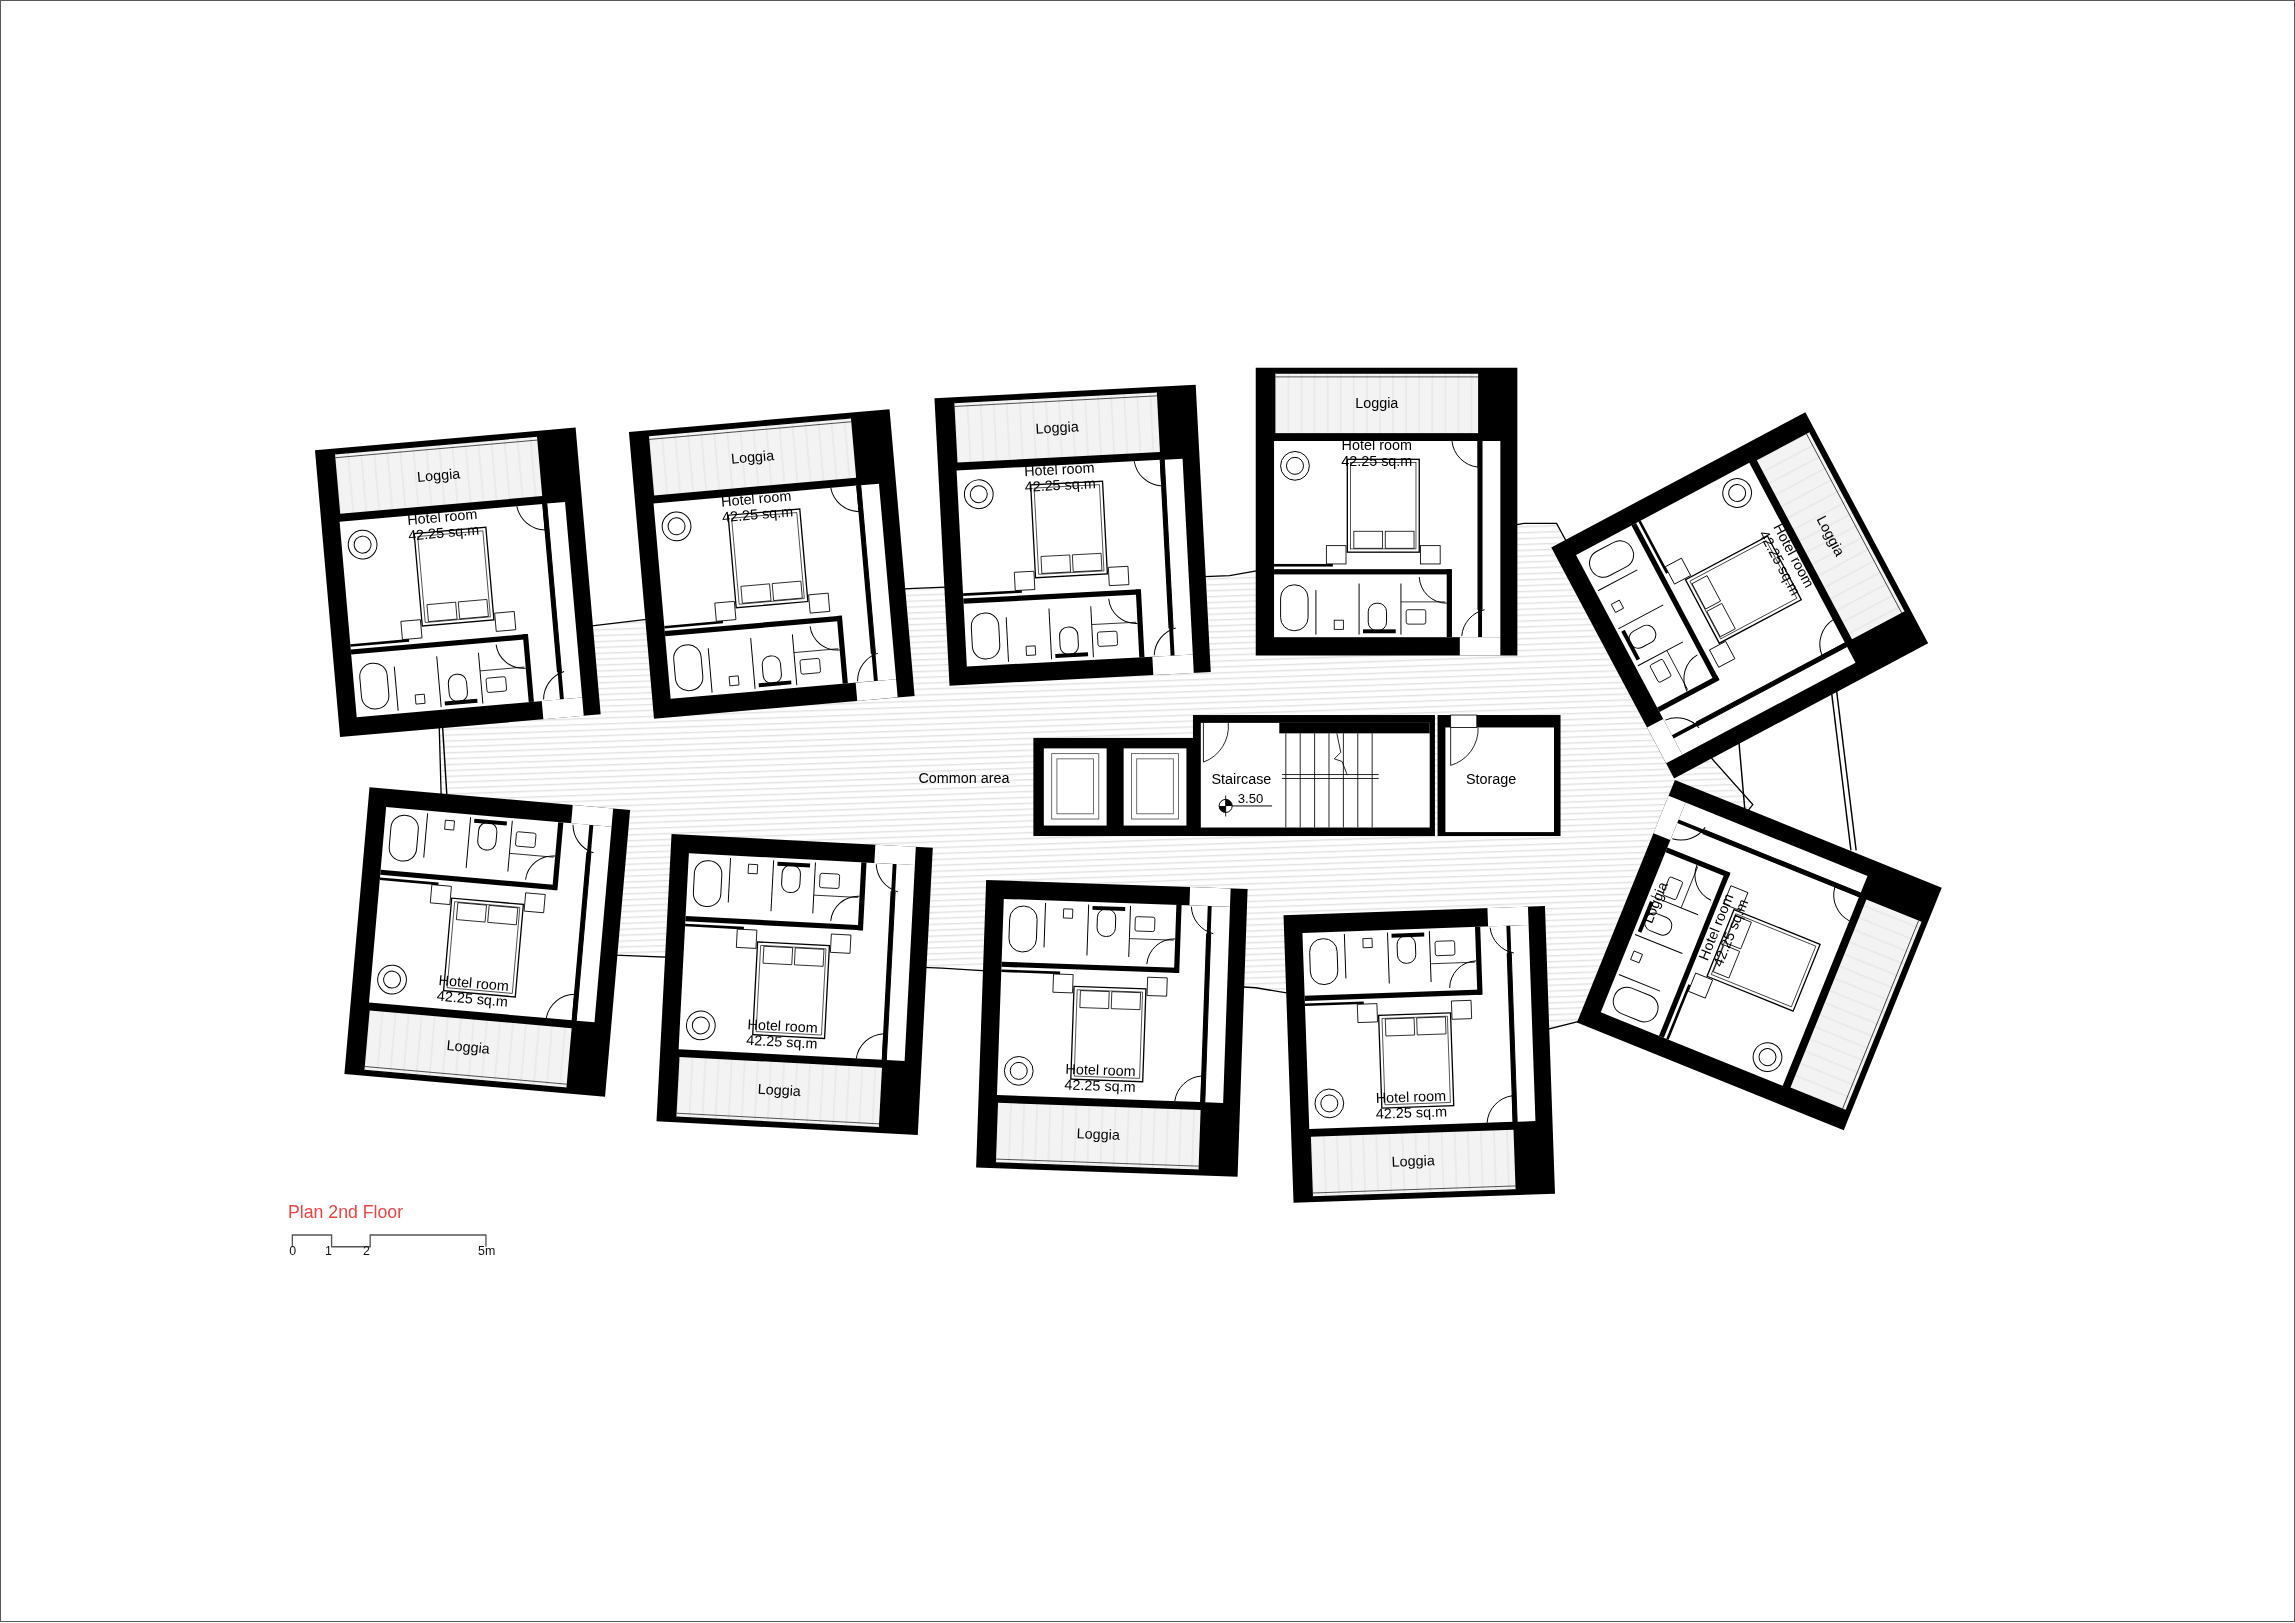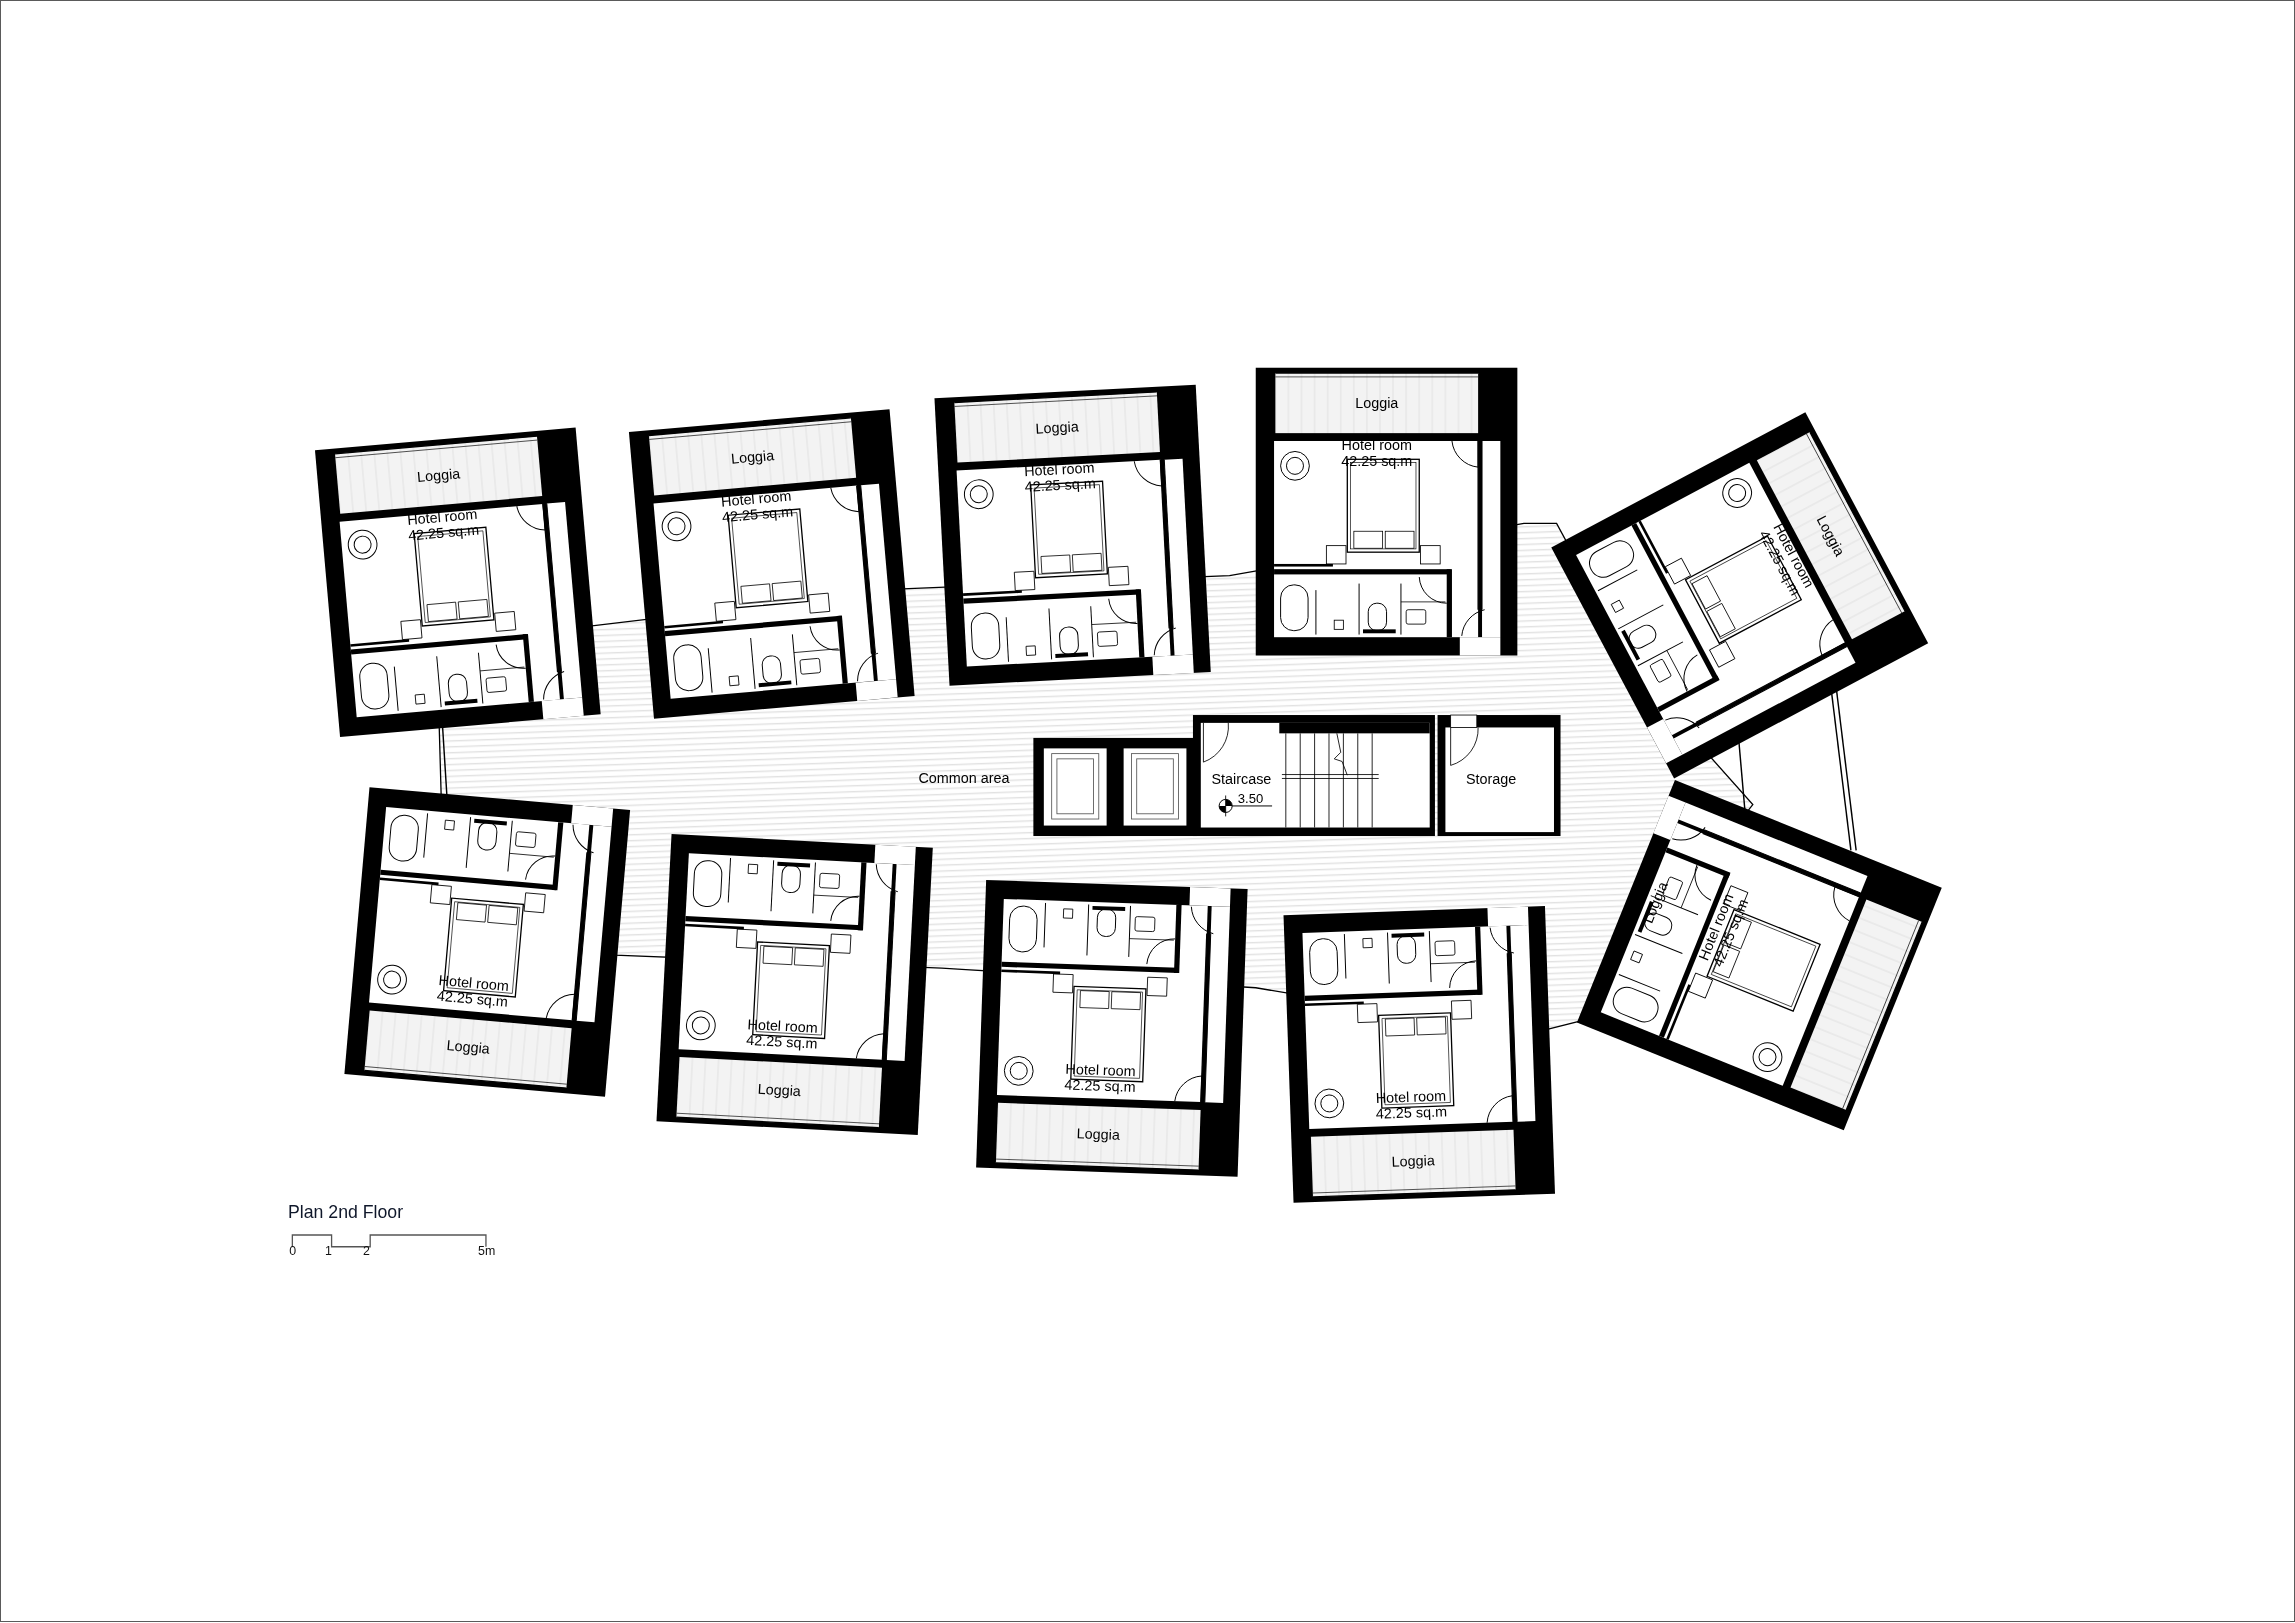--- a/index.html
+++ b/index.html
@@ -1,21 +1,21 @@
 <!DOCTYPE html>
 <html style="font-size:10.5px"><head>
 <meta charset="utf-8">
 <style>
   html, body { margin: 0; padding: 0; background: #ffffff; }
   body { width: 2295px; height: 1623px; position: relative; overflow: hidden; font-family: "Liberation Sans", sans-serif; }
   .frame { position: absolute; left: 0; top: 0; width: 2293px; height: 1620px; border-left: 1.3px solid #5a5a5a; border-top: 1.3px solid #5a5a5a; border-right: 1.3px solid #5a5a5a; border-bottom: 1.3px solid #5a5a5a; }
   svg.plan { position: absolute; left: 0; top: 0; }
   .lbl { font-family: "Liberation Sans", sans-serif; fill: #000; }
   .title-block { position: absolute; left: 288px; top: 1202px; font-family: "Liberation Sans", sans-serif; }
-  .plan-title { font-size: 17.7px; color: #0f172a; }
+  .plan-title { font-size: 17.7px; color: #ef4444; }
   .scale-num { position: absolute; font-size: 12.4px; color: #111; top: 42px; }
 </style>
 </head>
 <body>
 
 <div class="frame"></div>
 
 <svg class="plan" width="2295" height="1623" viewBox="0 0 3509 2481" xmlns="http://www.w3.org/2000/svg">
   <defs>
     <pattern id="hatch" patternUnits="userSpaceOnUse" width="40" height="9" patternTransform="rotate(-2)">

